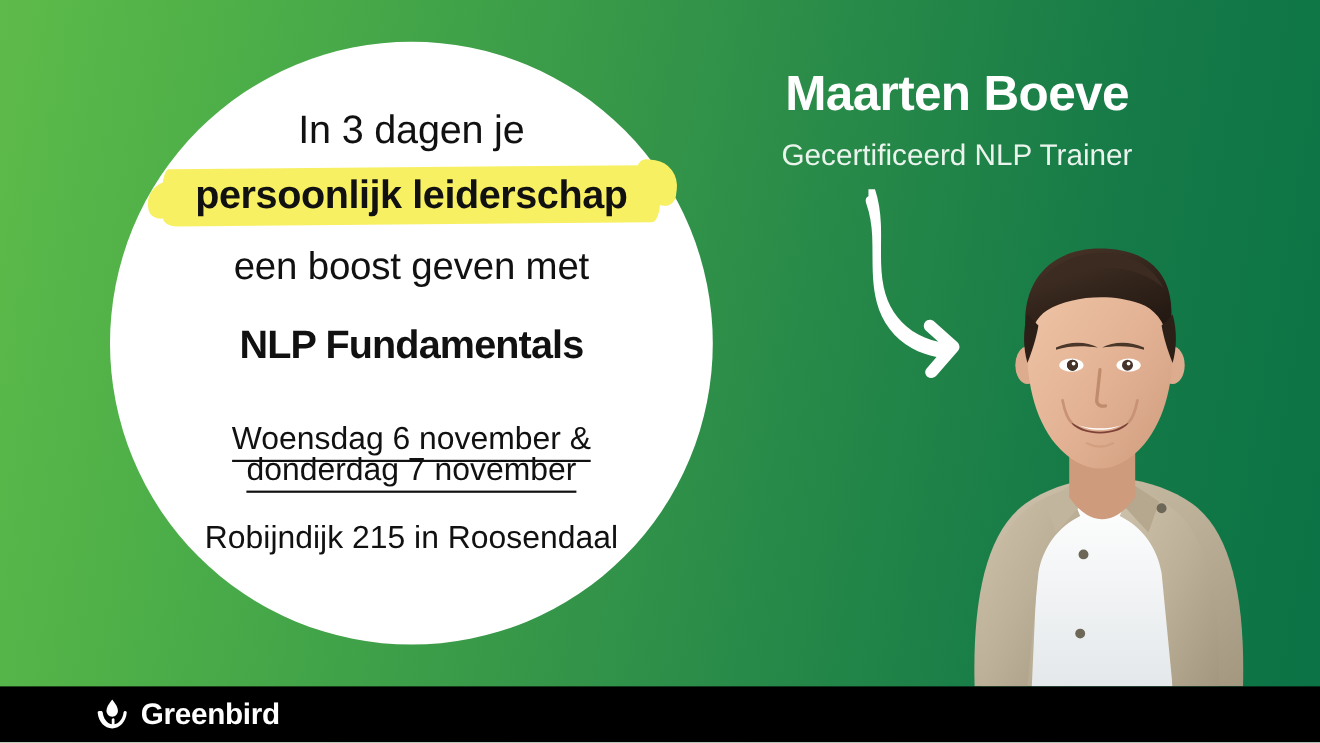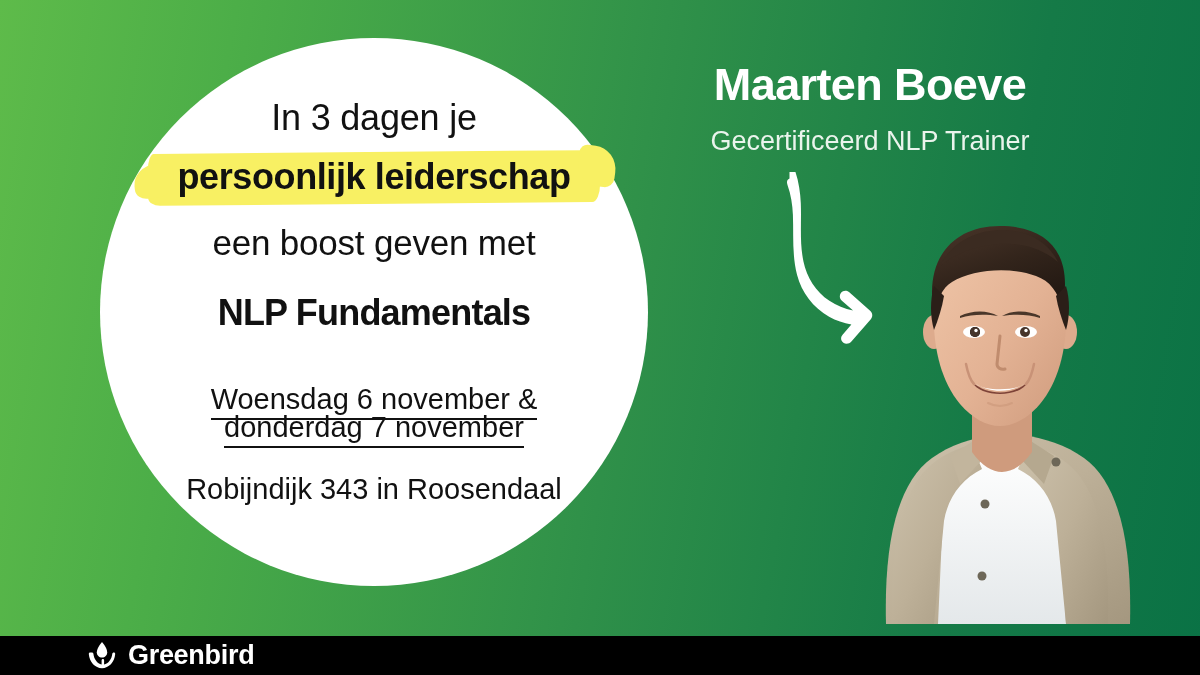--- a/index.html
+++ b/index.html
@@ -170,21 +170,21 @@
     width: 400px;
     height: 420px;
   }
 
   
   #footer {
     position: absolute;
     left: 0;
     bottom: 0;
     width: 1200px;
-    height: 39px;
+    height: 51px;
     background: #000000;
     display: flex;
     align-items: center;
   }
   #logo-mark {
     margin-left: 86px;
     width: 32px;
     height: 32px;
     flex: none;
   }
@@ -211,21 +211,21 @@
   </div>
 
   <div class="circle-text" id="line3">een boost geven met</div>
 
   <div class="circle-text" id="course-title">NLP Fundamentals</div>
 
   <div class="circle-text underlined" id="date-line1"><span>Woensdag 6 november &amp;</span></div>
 
   <div class="circle-text underlined" id="date-line2"><span>donderdag 7 november</span></div>
 
-  <div class="circle-text" id="location">Robijndijk 343 in Roosendaal</div>
+  <div class="circle-text" id="location">Robijndijk 215 in Roosendaal</div>
 
   <div id="trainer-role">Gecertificeerd NLP Trainer</div>
 
   <div id="trainer-name">Maarten Boeve</div>
 
   <svg id="arrow" viewBox="0 0 180 176">
     <path fill="#ffffff" d="M47.5 6.5
       c-2.6 1.0 -3.0 3.6 -2.0 6.4
       c3.4 9.6 5.0 19.6 5.4 29.8
       c0.8 20.2 -1.0 40.6 4.2 60.4

